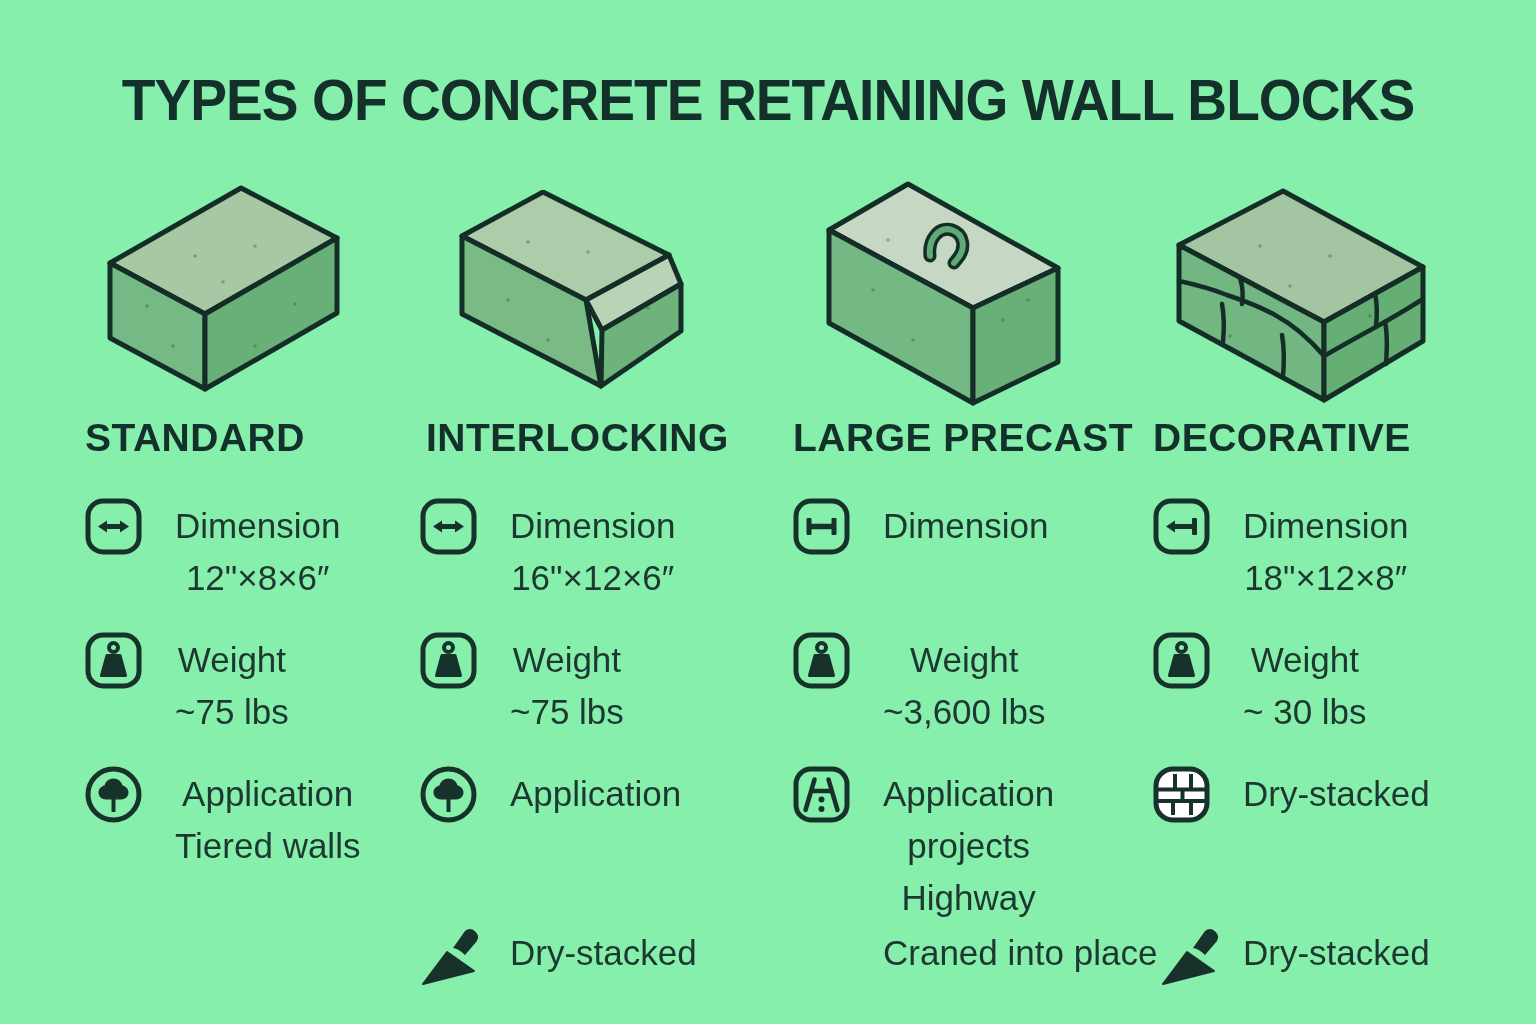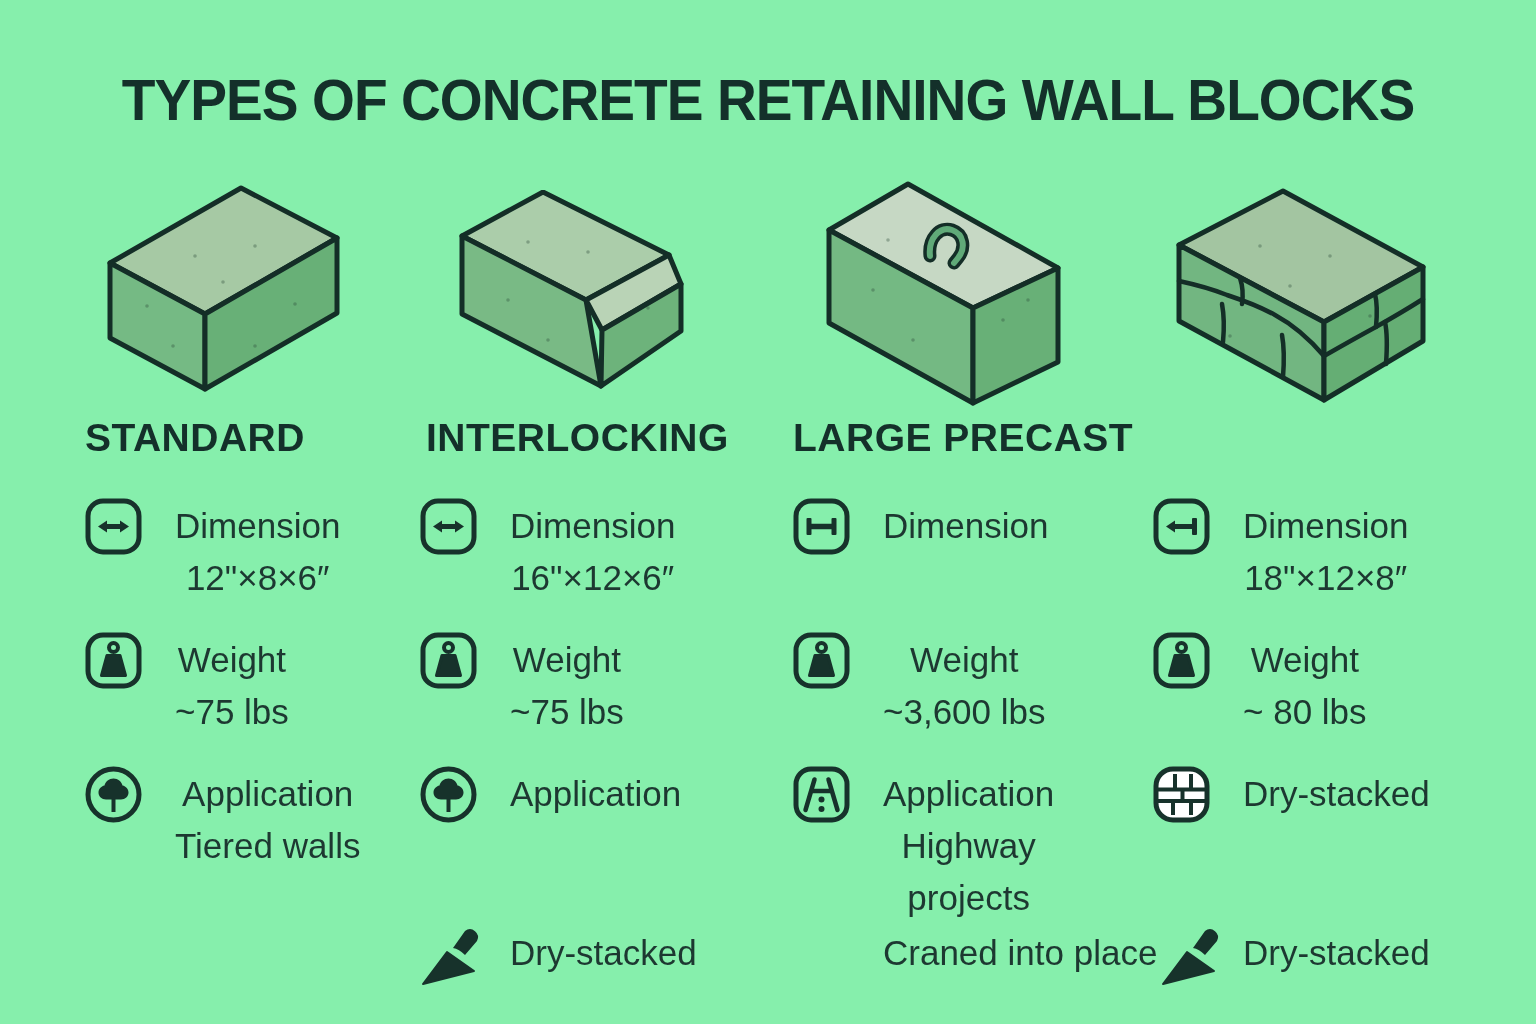--- a/index.html
+++ b/index.html
@@ -234,22 +234,22 @@
             <path d="M21.5,13.5 L12.5,44"></path>
             <path d="M35.5,13.5 L44.5,44"></path>
             <path d="M19.5,25 H37.5"></path>
           </g>
           <circle cx="28.5" cy="33.5" r="3" fill="#17322b"></circle>
           <circle cx="28.5" cy="43" r="3" fill="#17322b"></circle>
         </svg>
       </span>
       <div class="txt">
         <div>Application</div>
+        <div>projects</div>
         <div>Highway</div>
-        <div>projects</div>
       </div>
     </div>
 
     <div class="row" style="top:925px">
       <div class="txt">
         <div>Craned into place</div>
       </div>
     </div>
   </section>
 
@@ -272,20 +272,21 @@
         </g>
         <g fill="#2c4a3a" opacity=".35">
           <circle cx="90" cy="60" r="1.8"></circle>
             <circle cx="160" cy="70" r="1.8"></circle>
             <circle cx="120" cy="100" r="1.8"></circle>
           <circle cx="60" cy="150" r="1.8"></circle>
             <circle cx="200" cy="130" r="1.8"></circle>
         </g>
       </svg>
     </div>
+    <h2 class="colname" style="left:0;width:306px">DECORATIVE</h2>
 
     <div class="row" style="top:498px">
       <span class="icon">
         <svg width="57" height="57" viewBox="0 0 57 57">
           <rect x="3" y="3" width="51" height="51" rx="15" fill="none" stroke="#17322b" stroke-width="5"></rect>
           <path d="M18,28.5 H40" stroke="#17322b" stroke-width="5"></path>
           <path d="M22,22.5 L13,28.5 L22,34.5 Z" fill="#17322b"></path>
           <rect x="39" y="20" width="5" height="17" rx="1" fill="#17322b"></rect>
         </svg>
       </span>
@@ -298,21 +299,21 @@
     <div class="row" style="top:632px">
       <span class="icon">
         <svg width="57" height="57" viewBox="0 0 57 57">
           <rect x="3" y="3" width="51" height="51" rx="15" fill="none" stroke="#17322b" stroke-width="5"></rect>
           <circle cx="28.5" cy="15.5" r="4.5" fill="none" stroke="#17322b" stroke-width="4"></circle>
           <path d="M16.5,43.5 L22,23.5 H35 L40.5,43.5 Z" fill="#17322b" stroke="#17322b" stroke-width="3" stroke-linejoin="round"></path>
         </svg>
       </span>
       <div class="txt">
         <div>Weight</div>
-        <div>~ 80 lbs</div>
+        <div>~ 30 lbs</div>
       </div>
     </div>
 
     <div class="row" style="top:766px">
       <span class="icon">
         <svg width="57" height="57" viewBox="0 0 57 57">
           <rect x="3" y="3" width="51" height="51" rx="17" fill="#ffffff" stroke="#17322b" stroke-width="5"></rect>
           <g stroke="#17322b" stroke-width="4" fill="none">
             <path d="M5,23.5 H52"></path>
             <path d="M5,35 H52"></path>

